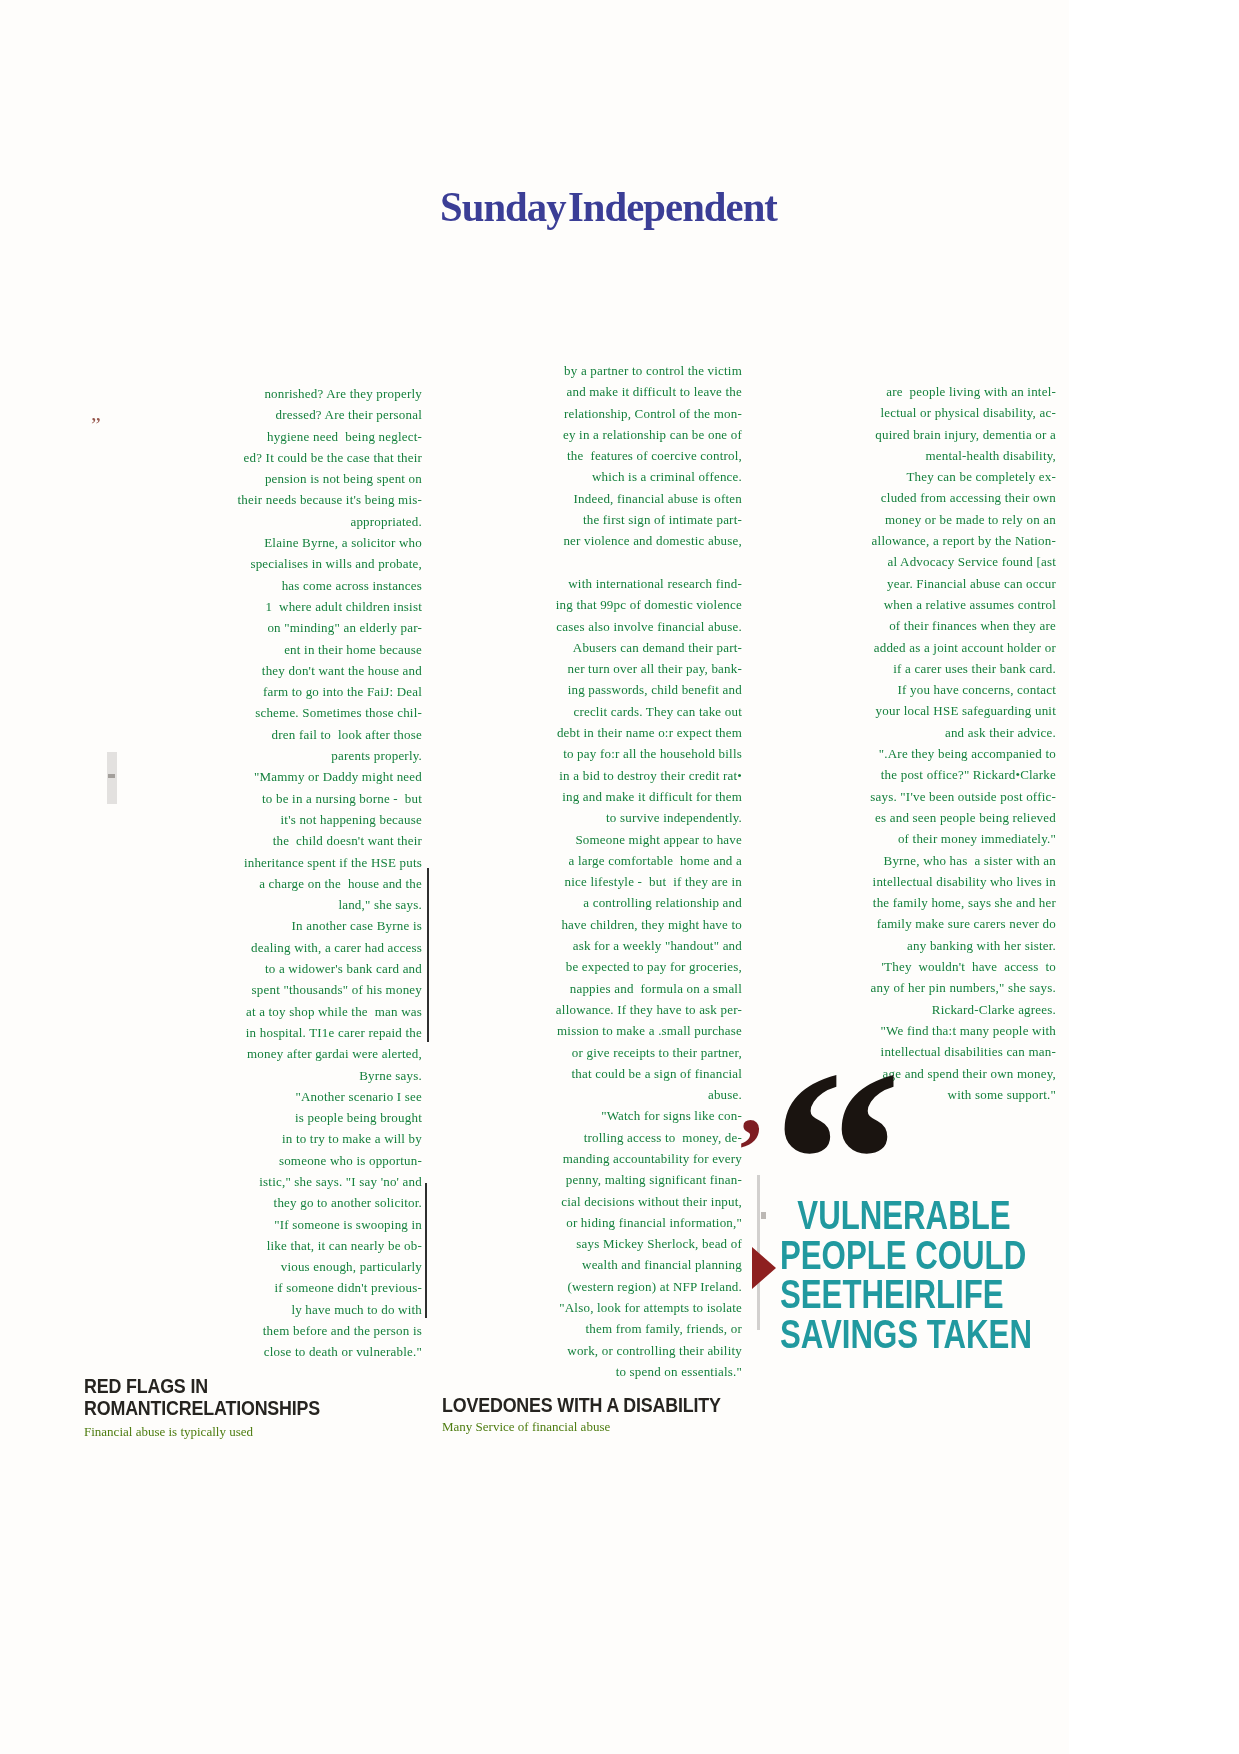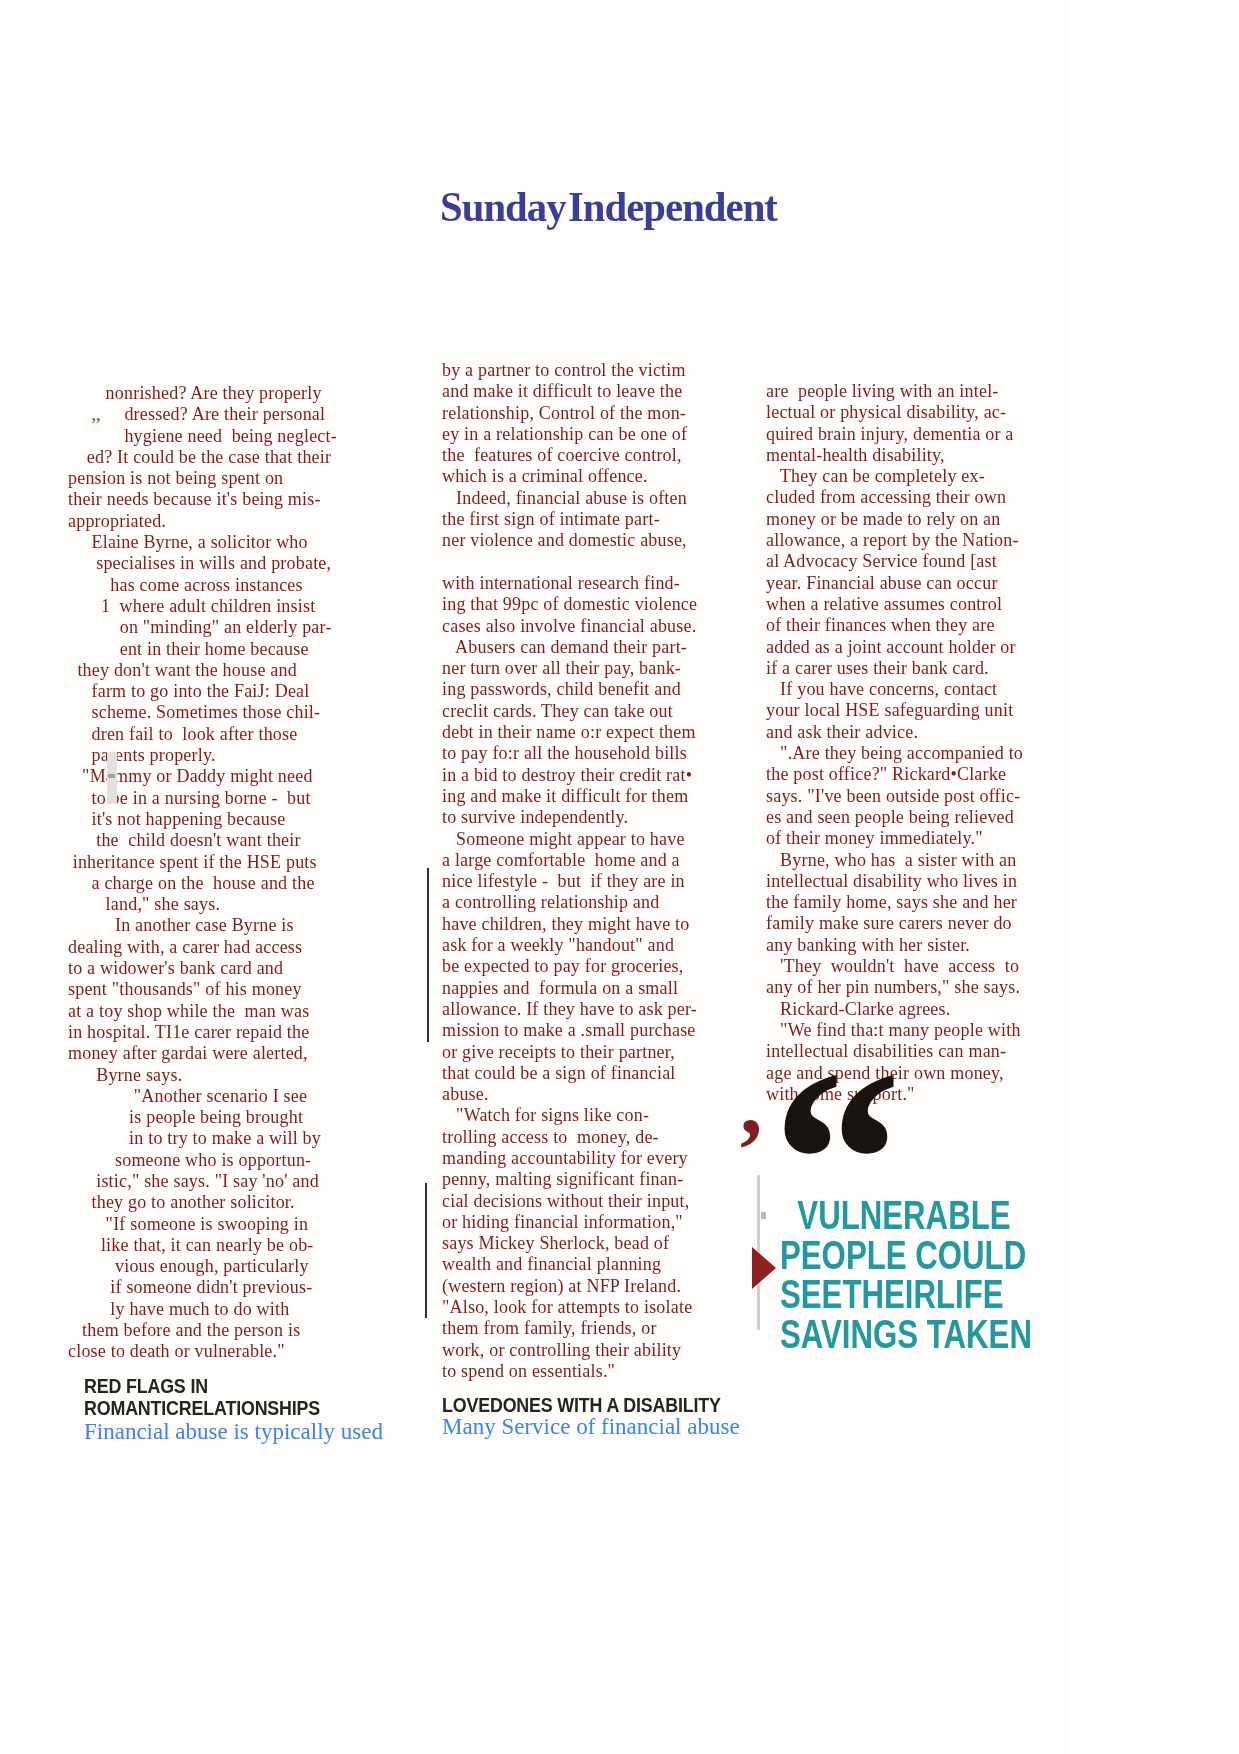--- a/index.html
+++ b/index.html
@@ -13,37 +13,37 @@
     position:absolute; left:440px; top:183px;
     font-family:"Liberation Serif", serif; font-weight:bold;
     font-size:42px; color:#3b3e96;
     letter-spacing:-1px; word-spacing:-7px;
     transform:scaleX(0.97); transform-origin:0 0;
     white-space:pre;
   }
   .body-col {
     position:absolute;
     font-family:"Liberation Serif", serif;
-    font-size:18px; line-height:21.3px; color:#7f1d1d;
-    white-space:pre; letter-spacing:0.2px;
-  }
-  .col1 { left:68px;  top:383px; width:330px; }
+    font-size:13px; line-height:21.3px; color:#15803d;
+    white-space:pre; letter-spacing:0.2px;text-align:right;
+  }
+  .col1 { left:92px;  top:383px; width:330px; }
   .col2 { left:442px; top:360px; width:300px; }
   .col3 { left:766px; top:381px; width:290px; }
   .subhead {
     position:absolute;
     font-family:"Liberation Sans", sans-serif; font-weight:bold;
     font-size:21px; line-height:22px; color:#262420;
     transform:scaleX(0.85); transform-origin:0 0;
     white-space:pre; letter-spacing:-0.2px;
   }
   .subhead-line {
     position:absolute;
     font-family:"Liberation Serif", serif;
-    font-size:23px; line-height:21.3px; color:#3b82f6;
+    font-size:13px; line-height:21.3px; color:#4d7c0f;
     white-space:pre;
   }
   .vrule { position:absolute; width:2px; background:#2f2f2f; }
   .margin-quote {
     position:absolute; left:91px; top:402px;
     font-family:"Liberation Serif", serif; font-size:22px;
     color:#96564c; line-height:1;
   }
   .smudge {
     position:absolute; left:107px; top:752px;

